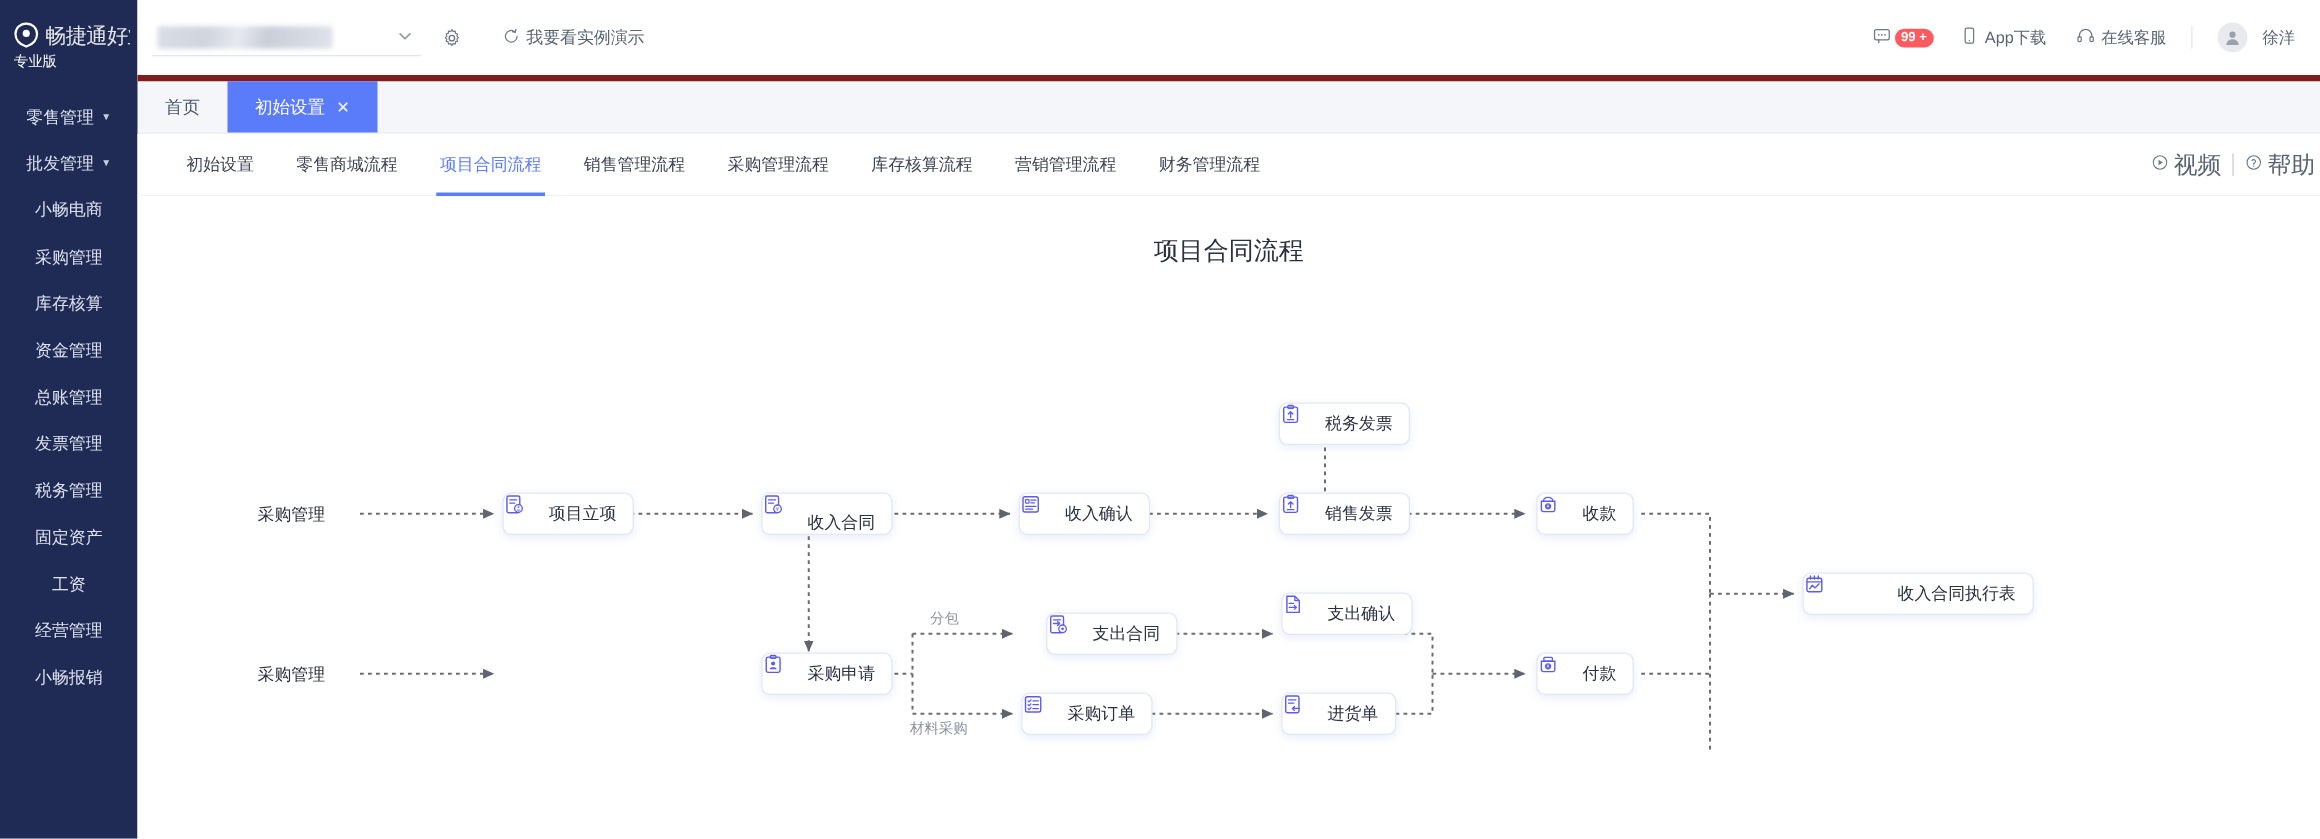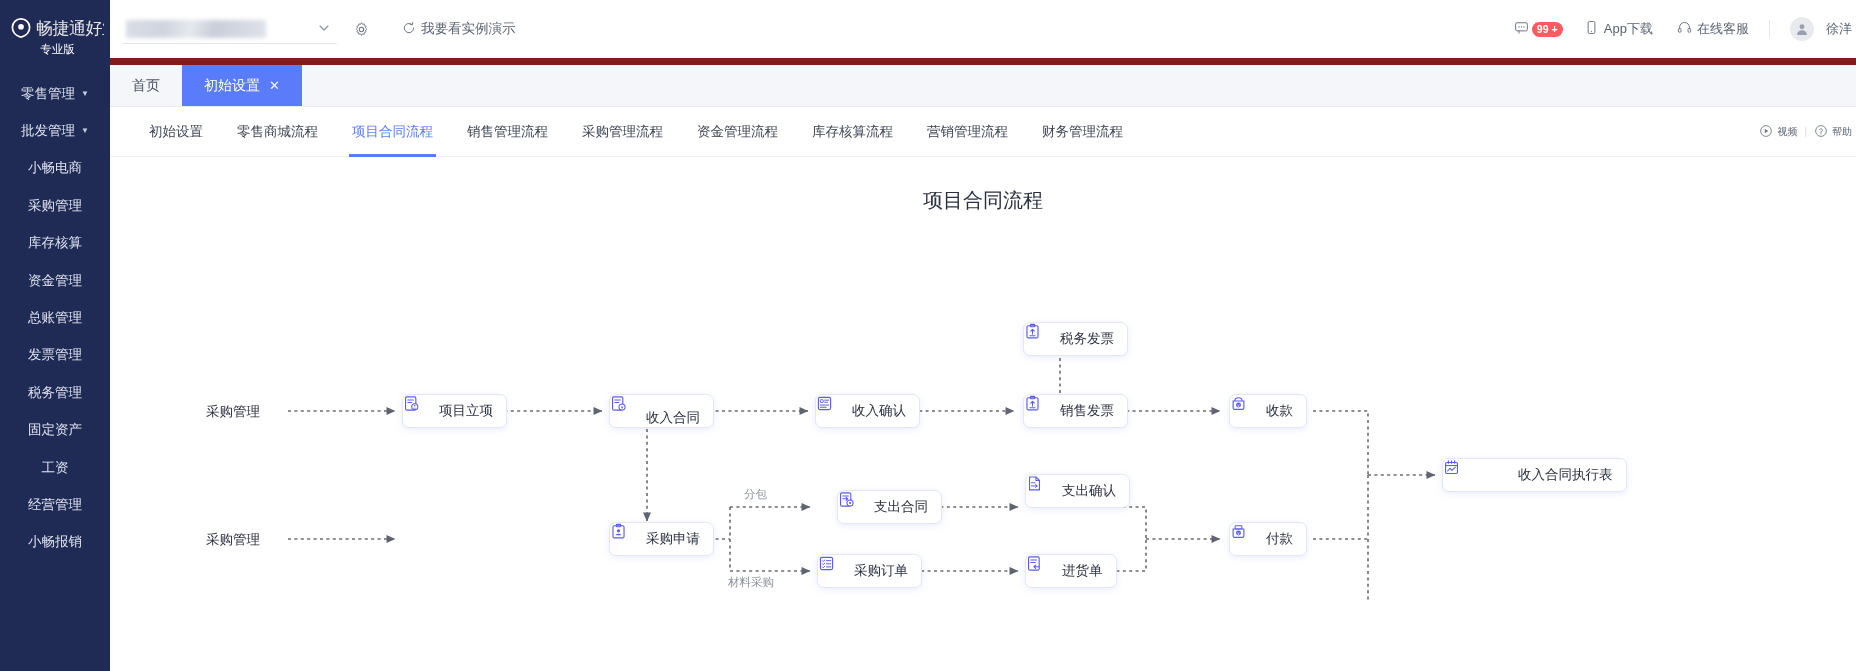--- a/index.html
+++ b/index.html
@@ -25,42 +25,41 @@
   }
   .brand-row { display: flex; align-items: center; gap: 4px; }
   .brand-logo { width: 22px; height: 22px; flex: 0 0 22px; }
   .brand-name {
     color: #e5e5e5; font-size: 17px; letter-spacing: -0.5px;
     white-space: nowrap; overflow: hidden;
   }
   .brand-sub {
     color: #ffffff; font-size: 11.5px; margin-top: 2px; padding-left: 1px;
     white-space: nowrap;
-    text-align: center;
   }
   .nav { padding-top: 10px; }
   .nav-item {
     height: 37.4px;
     display: flex; align-items: center; justify-content: center;
     color: #dfe3f0; font-size: 13.5px;
     cursor: pointer; position: relative;
     white-space: nowrap;
   }
   .nav-item .caret {
     margin-left: 6px; font-size: 8px; color: #c7cde0; line-height: 1;
   }
 
   
   .main { flex: 1 1 auto; display: flex; flex-direction: column; min-width: 0; background: #fff; }
 
   
   .topbar {
     height: 65px; background: #fff;
     display: flex; align-items: center;
-    border-bottom: 7px solid #7f1d1d;
+    border-bottom: 5px solid #7f1d1d;
     position: relative;
     text-align: right;
   }
   .searchwrap {
     margin-left: 12px; width: 215px;
     display: flex; align-items: center;
     border-bottom: 1px solid #e3e6ed; height: 30px;
     position: relative;
   }
   .search-mask {
@@ -132,21 +131,21 @@
     padding: 0 17px; height: 50px; line-height: 50px;
     cursor: pointer; position: relative; white-space: nowrap;
   }
   .snav.active { color: #5b7cfa; }
   .snav.active::after {
     content: ""; position: absolute; left: 14px; right: 14px; bottom: 0;
     height: 2.5px; background: #5b7cfa;
   }
   .subnav-right {
     margin-left: auto; display: flex; align-items: center;
-    padding-right: 4px; gap: 7px; font-size: 10px; color: #5a6372;
+    padding-right: 4px; gap: 7px; font-size: 19px; color: #5a6372;
   }
   .sr-item { display: flex; align-items: center; gap: 4px; cursor: pointer; white-space: nowrap; }
   .sr-sep { color: #d9dce3; }
 
   
   .canvas { flex: 1 1 auto; position: relative; background: #fff; overflow: hidden; }
   .chart-title {
     position: absolute; left: 0; right: 0; top: 30px;
     text-align: center; font-size: 20px; color: #2b3040; font-weight: normal;
   }
@@ -298,21 +297,21 @@
               <path d="M4 14 V12 A8 8 0 0 1 20 12 V14" fill="none" stroke="#6e7687" stroke-width="1.6" stroke-linecap="round"></path>
               <rect x="2.2" y="13.4" width="4.2" height="6.2" rx="1.7" fill="none" stroke="#6e7687" stroke-width="1.6"></rect>
               <rect x="17.6" y="13.4" width="4.2" height="6.2" rx="1.7" fill="none" stroke="#6e7687" stroke-width="1.6"></rect>
             </svg>
           </span>
           <span>在线客服</span>
         </div>
 
         <span class="tr-divider"></span>
 
-        <div class="tr-item" style="padding-right:4px;">
+        <div class="tr-item" style="padding-right:20px;">
           <span class="avatar">
             <svg viewBox="0 0 24 24" width="16" height="16">
               <circle cx="12" cy="8.6" r="3.7" fill="#9aa1ad"></circle>
               <path d="M4.6 21 C4.6 16.6 8 14 12 14 C16 14 19.4 16.6 19.4 21 Z" fill="#9aa1ad"></path>
             </svg>
           </span>
           <span class="uname">徐洋</span>
         </div>
       </div>
     </header>
@@ -326,21 +325,20 @@
         <span class="x">✕</span>
       </div>
     </div>
 
     <div class="subnav">
       <div class="snav"><span>初始设置</span></div>
       <div class="snav"><span>零售商城流程</span></div>
       <div class="snav active"><span>项目合同流程</span></div>
       <div class="snav"><span>销售管理流程</span></div>
       <div class="snav"><span>采购管理流程</span></div>
-      <div class="snav"><span>资金管理流程</span></div>
       <div class="snav"><span>库存核算流程</span></div>
       <div class="snav"><span>营销管理流程</span></div>
       <div class="snav"><span>财务管理流程</span></div>
 
       <div class="subnav-right">
         <span class="sr-item">
           <span>
             <svg viewBox="0 0 24 24" width="14" height="14">
               <circle cx="12" cy="12" r="9.2" fill="none" stroke="#6e7687" stroke-width="1.5"></circle>
               <path d="M10 8.2 L16 12 L10 15.8 Z" fill="#6e7687"></path>

